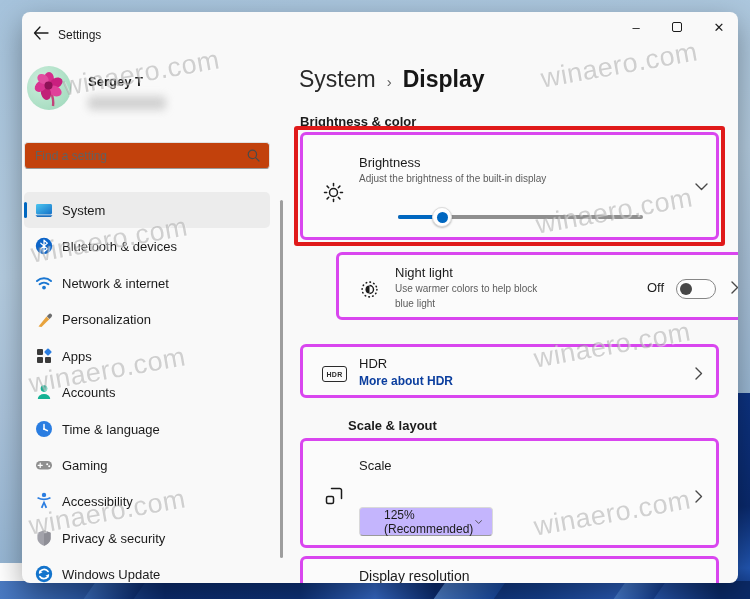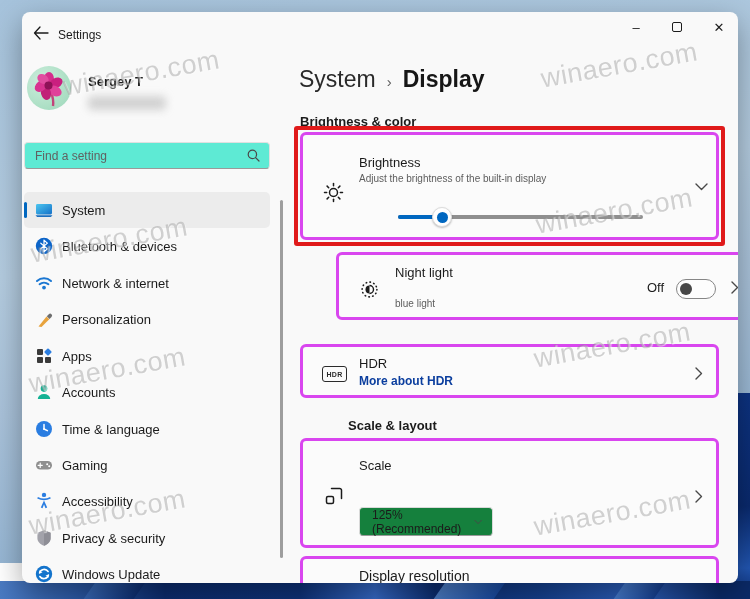--- a/index.html
+++ b/index.html
@@ -30,21 +30,21 @@
   .winbtn.close { left:675px; font-size:13px; }
 
   
   .avatar { position:absolute; left:5px; top:54px; width:44px; height:44px; border-radius:50%;
     background:radial-gradient(circle at 35% 35%, #cdeedd 0%, #aee0c6 60%, #9bd6b9 100%); overflow:hidden; }
   .user-name { position:absolute; left:66px; top:62px; font-size:13px; font-weight:bold; color:#1b1b1b; }
   .user-email-blur { position:absolute; left:66px; top:84px; width:78px; height:14px; background:#bdbdbd;
     border-radius:4px; filter:blur(4px); opacity:.65; }
 
   
-  .search { position:absolute; left:2px; top:130px; width:246px; height:27px; background:#5eead4;
+  .search { position:absolute; left:2px; top:130px; width:246px; height:27px; background:#c2410c;
     border:1px solid #e0e0e0; border-bottom:1px solid #9a9a9a; border-radius:4px;
     display:flex; align-items:center; }
   .search input { flex:1; border:none; outline:none; background:transparent; font-size:12px;
     color:#1b1b1b; padding:0 6px 0 10px; font-family:"Liberation Sans",sans-serif; }
   .search input::placeholder { color:#616161; }
   .search .mag { margin-right:9px; display:flex; }
 
   
   .nav-item { position:absolute; left:2px; width:246px; height:36px; border-radius:5px;
     display:flex; align-items:center; cursor:default; }
@@ -83,23 +83,23 @@
   
   .toggle-label { position:absolute; font-size:13px; color:#1b1b1b; }
   .toggle { position:absolute; width:40px; height:20px; border:1px solid #868686; border-radius:10px; background:#fdfdfd; }
   .toggle .knob { position:absolute; left:3px; top:3px; width:12px; height:12px; border-radius:50%; background:#474747; }
 
   
   .hdr-badge { width:25px; height:16px; border:1.5px solid #2b2b2b; border-radius:3px;
     display:flex; align-items:center; justify-content:center; font-size:7px; font-weight:bold; color:#2b2b2b; letter-spacing:.3px; }
 
   
-  .dropdown { position:absolute; left:56px; width:134px; height:29px; background:#15803d;
+  .dropdown { position:absolute; left:56px; width:134px; height:29px; background:#c4b5fd;
     border:1px solid #d9d9d9; border-bottom-color:#9a9a9a; border-radius:4px;
-    display:flex; align-items:center; justify-content:space-between; padding:0 10px 0 12px; }
+    display:flex; align-items:center; justify-content:space-between; padding:0 10px 0 24px; }
   .dropdown .dd-val { font-size:12px; color:#1b1b1b; }
 
   .link { font-weight:bold; color:#0b3e9e; font-size:12px; }
 
   .watermark { position:absolute; font-size:27px; color:rgba(138,138,138,.38);
     letter-spacing:.5px; transform:rotate(-10deg); white-space:nowrap; z-index:6; pointer-events:none;
     text-shadow:1px 1px 1px rgba(255,255,255,.55); }
 </style>
 </head>
 <body>
@@ -331,20 +331,21 @@
       <span class="card-icon" style="top:24px;">
         <svg width="21" height="21" viewBox="0 0 21 21">
           <path d="M10.5 6.5 a4 4 0 0 0 0 8 z" fill="#1b1b1b"></path>
           <path d="M10.5 6.5 a4 4 0 0 1 0 8" stroke="#1b1b1b" stroke-width="1.4" fill="none"></path>
           <g stroke="#1b1b1b" stroke-width="1.6" stroke-linecap="round" stroke-dasharray="0.5 3.4">
             <circle cx="10.5" cy="10.5" r="7.4" fill="none"></circle>
           </g>
         </svg>
       </span>
       <div class="card-title" style="top:10px;">Night light</div>
+      <div class="card-sub" style="top:28px;">Use warmer colors to help block</div>
       <div class="card-sub" style="top:43px;">blue light</div>
       <div class="toggle-label" style="left:308px;top:25px;">Off</div>
       <div class="toggle" style="left:337px;top:24px;">
           <div class="knob"></div>
         </div>
       <span class="chev" style="left:392px;top:26px;">
         <svg width="8" height="13" viewBox="0 0 8 13">
             <path d="M1 1 L6.5 6.5 L1 12" stroke="#484848" stroke-width="1.4" fill="none" stroke-linecap="round" stroke-linejoin="round"></path>
           </svg>
       </span>

